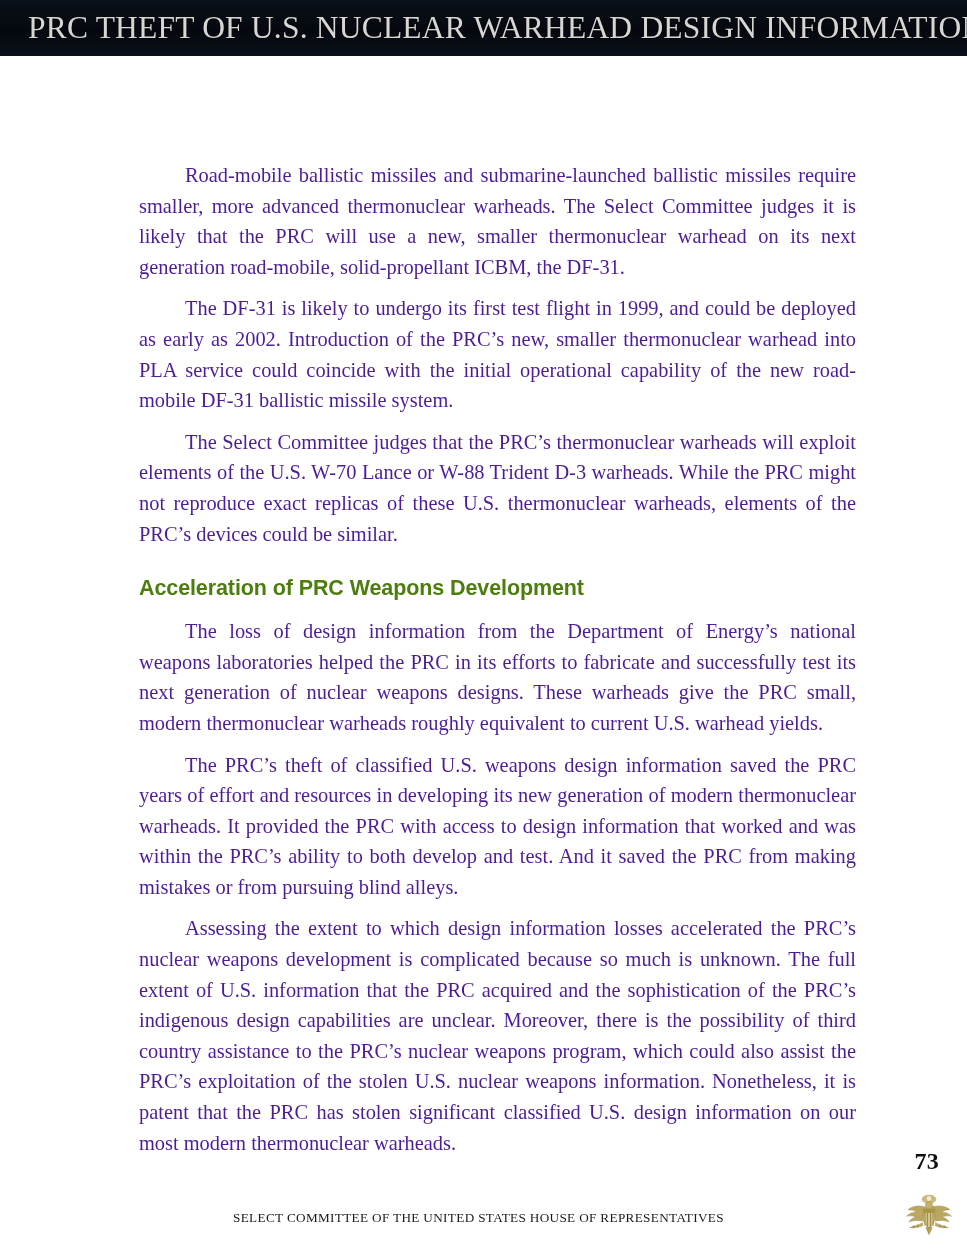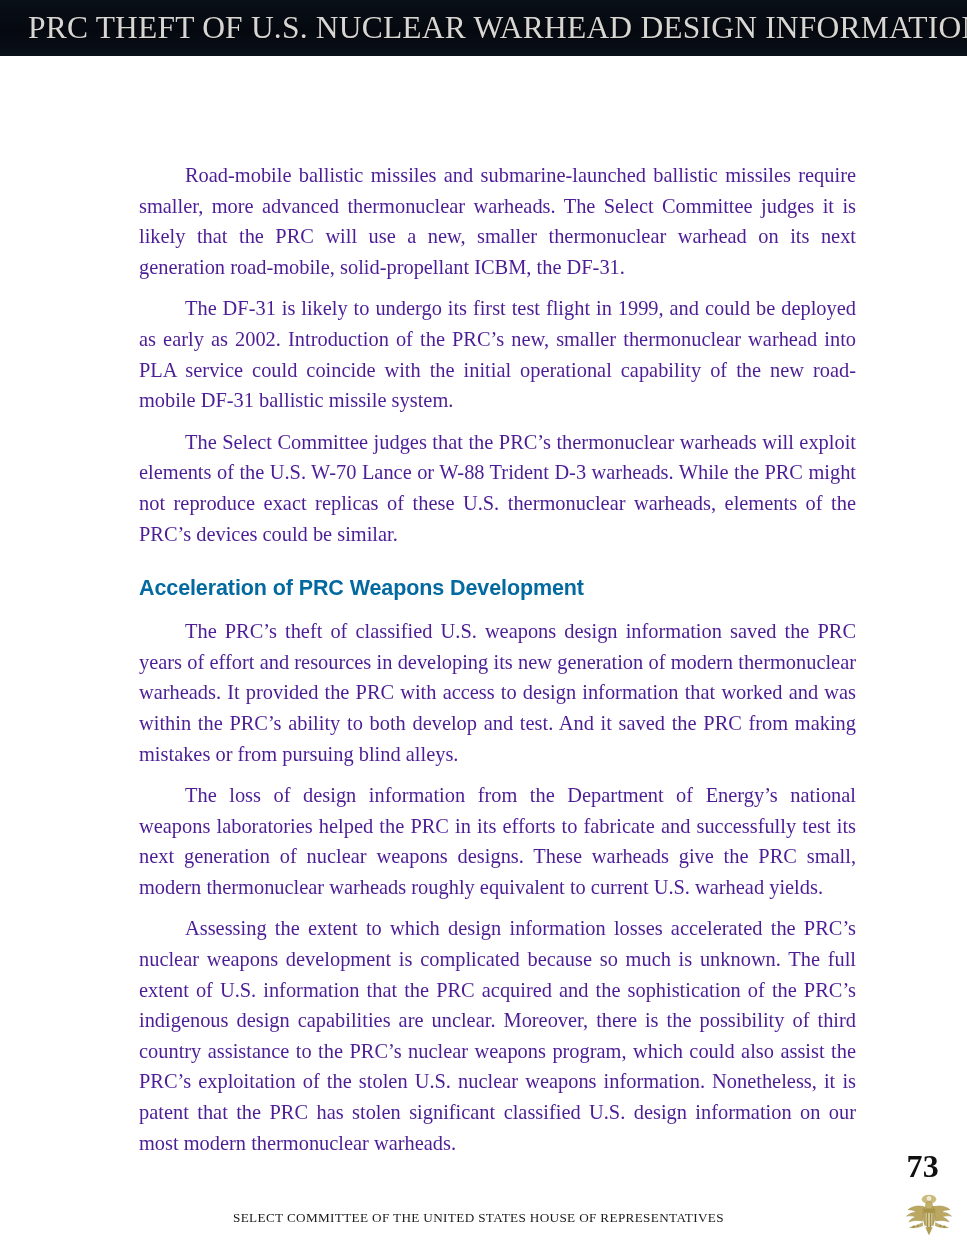--- a/index.html
+++ b/index.html
@@ -71,32 +71,32 @@
     -webkit-hyphens: none;
     hyphens: none;
   }
 
   h2.section-heading {
     margin: 25px 0 14px 0;
     font-family: "Liberation Sans", "DejaVu Sans", sans-serif;
     font-size: 21.5px;
     line-height: 28px;
     font-weight: bold;
-    color: #0369a1;
+    color: #4d7c0f;
     text-align: left;
     letter-spacing: -0.1px;
   }
 
   
   .page-number {
     position: absolute;
     right: 28px;
     top: 1148px;
     font-family: "Liberation Serif", "DejaVu Serif", serif;
-    font-size: 32px;
+    font-size: 24px;
     font-weight: bold;
     color: #101010;
     letter-spacing: 0.3px;
   }
 
   .footer-line {
     position: absolute;
     left: 0;
     top: 1208px;
     width: 967px;
@@ -136,23 +136,23 @@
 <div class="content">
 
   <p class="body-par">Road-mobile ballistic missiles and submarine-launched ballistic missiles require smaller, more advanced thermonuclear warheads.  The Select Committee judges it is likely that the PRC will use a new, smaller thermonuclear warhead on its next generation road-mobile, solid-propellant ICBM, the DF-31.</p>
 
   <p class="body-par">The DF-31 is likely to undergo its first test flight in 1999, and could be deployed as early as 2002.  Introduction of the PRC’s new, smaller thermonuclear warhead into PLA service could coincide with the initial operational capability of the new road-mobile DF-31 ballistic missile system.</p>
 
   <p class="body-par">The Select Committee judges that the PRC’s thermonuclear warheads will exploit elements of the U.S. W-70 Lance or W-88 Trident D-3 warheads.  While the PRC might not reproduce exact replicas of these U.S. thermonuclear warheads, elements of the PRC’s devices could be similar.</p>
 
   <h2 class="section-heading">Acceleration of PRC Weapons Development</h2>
 
+  <p class="body-par">The loss of design information from the Department of Energy’s national weapons laboratories helped the PRC in its efforts to fabricate and successfully test its next generation of nuclear weapons designs.  These warheads give the PRC small, modern thermonuclear warheads roughly equivalent to current U.S. warhead yields.</p>
+
   <p class="body-par">The PRC’s theft of classified U.S. weapons design information saved the PRC years of effort and resources in developing its new generation of modern thermonuclear warheads.  It provided the PRC with access to design information that worked and was within the PRC’s ability to both develop and test.  And it saved the PRC from making mistakes or from pursuing blind alleys.</p>
-
-  <p class="body-par">The loss of design information from the Department of Energy’s national weapons laboratories helped the PRC in its efforts to fabricate and successfully test its next generation of nuclear weapons designs.  These warheads give the PRC small, modern thermonuclear warheads roughly equivalent to current U.S. warhead yields.</p>
 
   <p class="body-par">Assessing the extent to which design information losses accelerated the PRC’s nuclear weapons development is complicated because so much is unknown.  The full extent of U.S. information that the PRC acquired and the sophistication of the PRC’s indigenous design capabilities are unclear.  Moreover, there is the possibility of third country assistance to the PRC’s nuclear weapons program, which could also assist the PRC’s exploitation of the stolen U.S. nuclear weapons information.  Nonetheless, it is patent that the PRC has stolen significant classified U.S. design information on our most modern thermonuclear warheads.</p>
 
 </div>
 
 <div class="page-number">73</div>
 
 <div class="footer-line">
   <span class="footer-text">Select Committee of the United States House of Representatives</span>
 </div>

